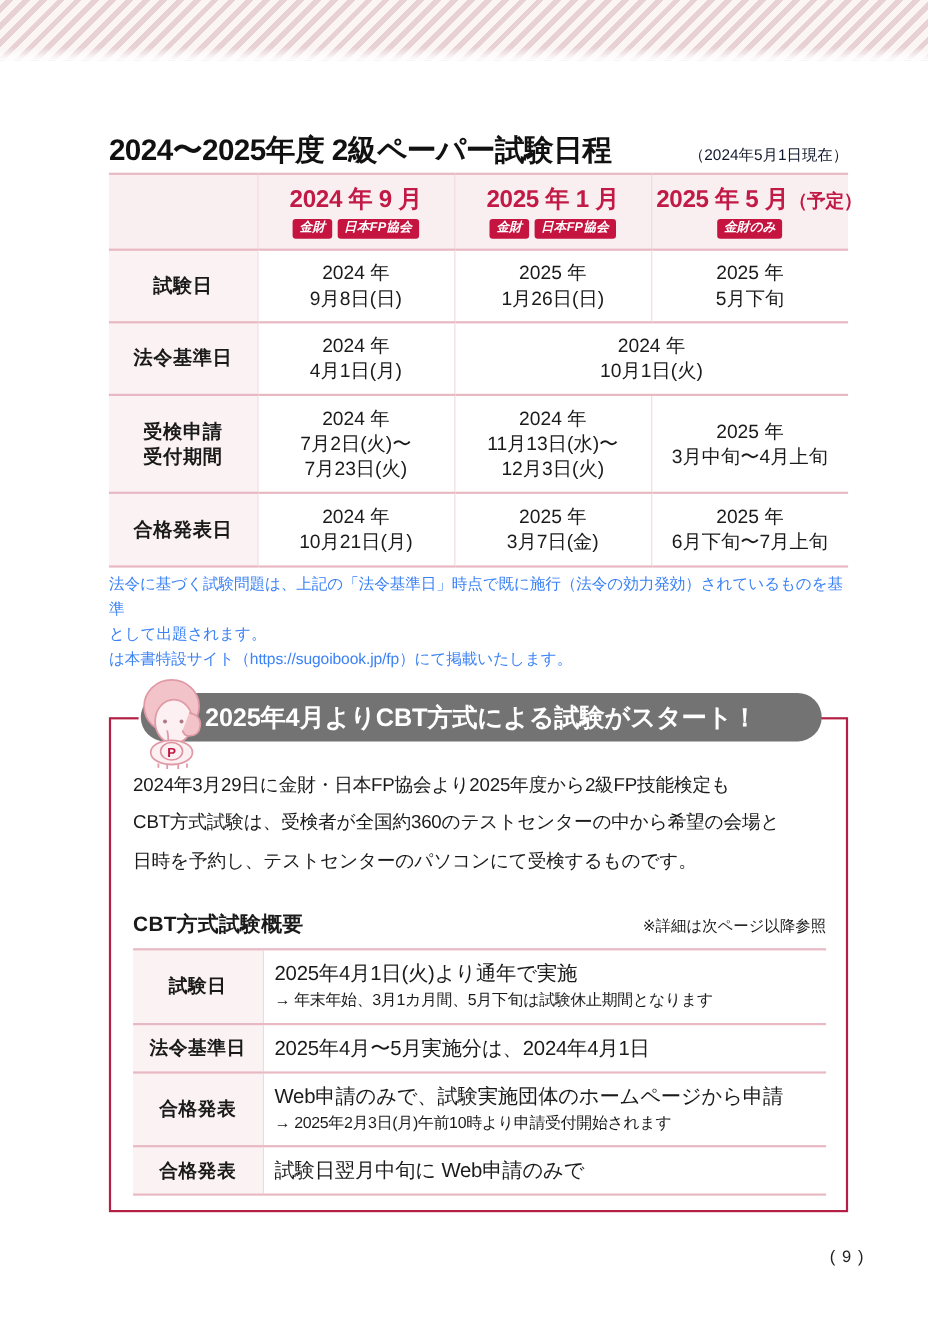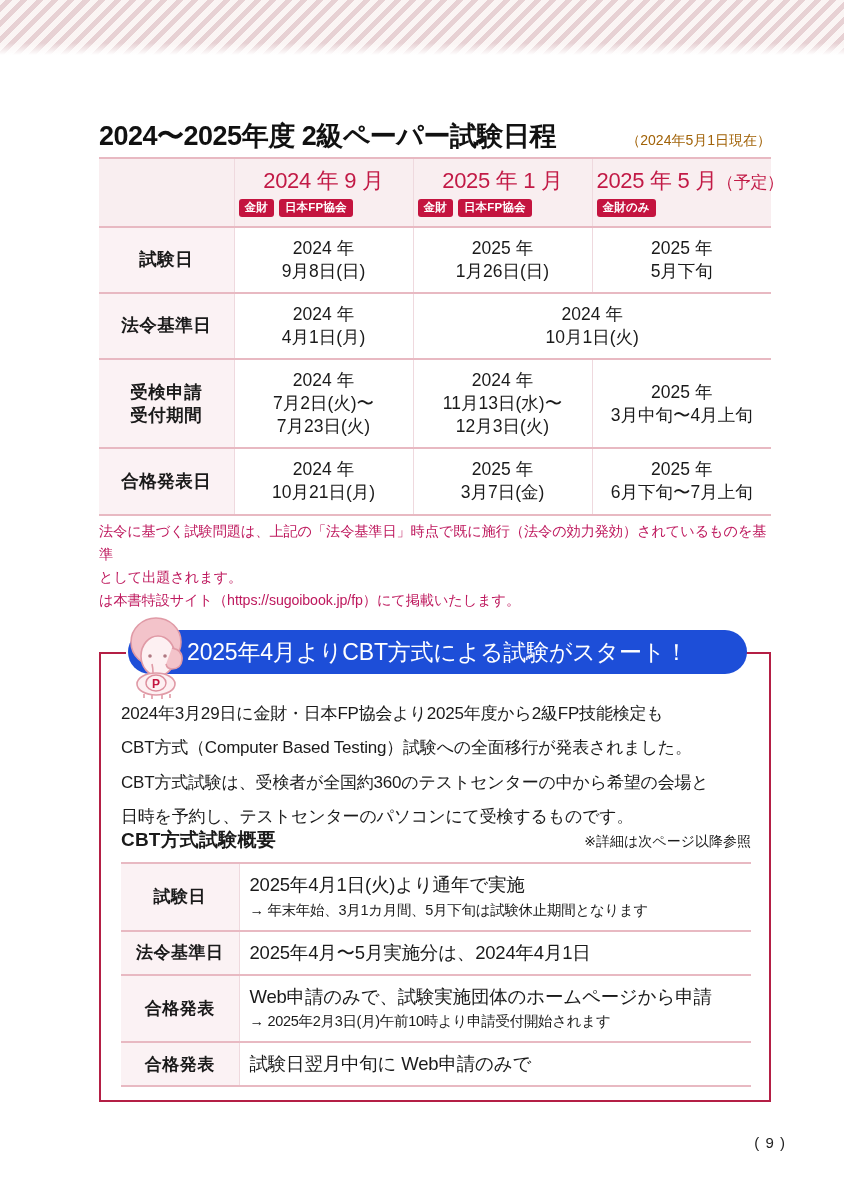--- a/index.html
+++ b/index.html
@@ -33,21 +33,21 @@
 
   
   .title-row{
     position:absolute; left:99px; top:118px; width:672px;
     display:flex; align-items:flex-end; justify-content:space-between;
   }
   .doc-title{
     font-size:27px; font-weight:bold; letter-spacing:-.5px;
     color:#111; white-space:nowrap;
   }
-  .title-note{ font-size:14px; color:#a16207; white-space:nowrap; padding-bottom:4px; }
+  .title-note{ font-size:14px; color:#0f172a; white-space:nowrap; padding-bottom:4px; }
 
   
   .sched{
     position:absolute; left:99px; top:157px; width:672px;
     border-collapse:collapse; table-layout:fixed;
   }
   .sched col.c0{ width:135px; }
   .sched col.c1{ width:179px; }
   .sched col.c2{ width:179px; }
   .sched col.c3{ width:179px; }
@@ -63,50 +63,50 @@
   }
   .sched .hdr-blank{ background:#f9eef0; border-left:none; }
   .sched thead th{ background:#f9eef0; padding:7px 4px 9px; }
   .sched thead th:first-child{ border-left:none; }
   .sched thead th:last-child{ border-right:none; }
   .sched tbody td:first-child{ border-left:none; }
   .sched tbody td:last-child{ border-right:none; }
 
   .rowhead{ background:#fbf2f4; font-size:18px; font-weight:bold; letter-spacing:.5px; }
   .month{
-    color:#c21a46; font-size:22px; font-weight:normal; letter-spacing:-.3px;
+    color:#c21a46; font-size:22px; font-weight:bold; letter-spacing:-.3px;
     display:block; margin-bottom:4px; white-space:nowrap;
   }
   .month .sm{ font-size:17px; }
-  .badges{ display:flex; gap:5px; justify-content:flex-start; }
+  .badges{ display:flex; gap:5px; justify-content:center;font-style:italic; }
   .badge{
     background:#c4143f; color:#fff; border-radius:3px;
     font-size:11.5px; font-weight:bold; padding:2px 6px 3px;
     line-height:1.1; white-space:nowrap; letter-spacing:.2px;
   }
   .cell-l1{ display:block; }
   .cell-l2{ display:block; }
 
   
   .notes{
     position:absolute; left:99px; top:520px; width:676px;
-    font-size:14.2px; line-height:1.62; color:#be185d; letter-spacing:-.1px;
+    font-size:14.2px; line-height:1.62; color:#3b82f6; letter-spacing:-.1px;
   }
   .notes p{ margin:0; }
 
   
   .cbt-box{
     position:absolute; left:99px; top:652px; width:672px; height:450px;
     border:2px solid #b41f45;
   }
   .cbt-banner{
     position:absolute; left:128px; top:630px; width:619px; height:44px;
-    background:#1d4ed8; border-radius:22px;
+    background:#737373; border-radius:22px;
     display:flex; align-items:center; justify-content:center;
-    color:#fff; font-size:23px; font-weight:normal; letter-spacing:-.2px;
+    color:#fff; font-size:23px; font-weight:bold; letter-spacing:-.2px;
     z-index:3;
   }
   
   .banner-gap{
     position:absolute; left:126px; top:645px; width:600px; height:16px;
     background:#fff; z-index:2;
   }
 
   
   .mascot{ position:absolute; left:112px; top:612px; width:92px; height:92px; z-index:4; }
@@ -279,21 +279,20 @@
     <ellipse cx="44" cy="72" rx="19" ry="11" fill="#fdf0f2" stroke="#e09aa6" stroke-width="1.6"></ellipse>
     <ellipse cx="44" cy="71" rx="10" ry="8" fill="#fdf0f2" stroke="#dd8f9d" stroke-width="1.4"></ellipse>
     <text x="44" y="76" font-family="'Liberation Sans',sans-serif" font-size="12" font-weight="bold" fill="#c4143f" text-anchor="middle">P</text>
     <circle cx="38" cy="44" r="1.8" fill="#b07882"></circle>
     <circle cx="53" cy="44" r="1.8" fill="#b07882"></circle>
     <path d="M32 82 l0 4 M40 83 l0 4 M50 83 l0 4 M58 82 l0 4" stroke="#e09aa6" stroke-width="1.6"></path>
   </svg>
 
   <div class="cbt-para">
     <div>2024年3月29日に金財・日本FP協会より2025年度から2級FP技能検定も</div>
-    <div>CBT方式（Computer Based Testing）試験への全面移行が発表されました。</div>
     <div>CBT方式試験は、受検者が全国約360のテストセンターの中から希望の会場と</div>
     <div>日時を予約し、テストセンターのパソコンにて受検するものです。</div>
   </div>
 
   <div class="cbt-sub">
     <div class="cbt-sub-title">CBT方式試験概要</div>
     <div class="cbt-sub-note">※詳細は次ページ以降参照</div>
   </div>
 
   <table class="cbt-table">

